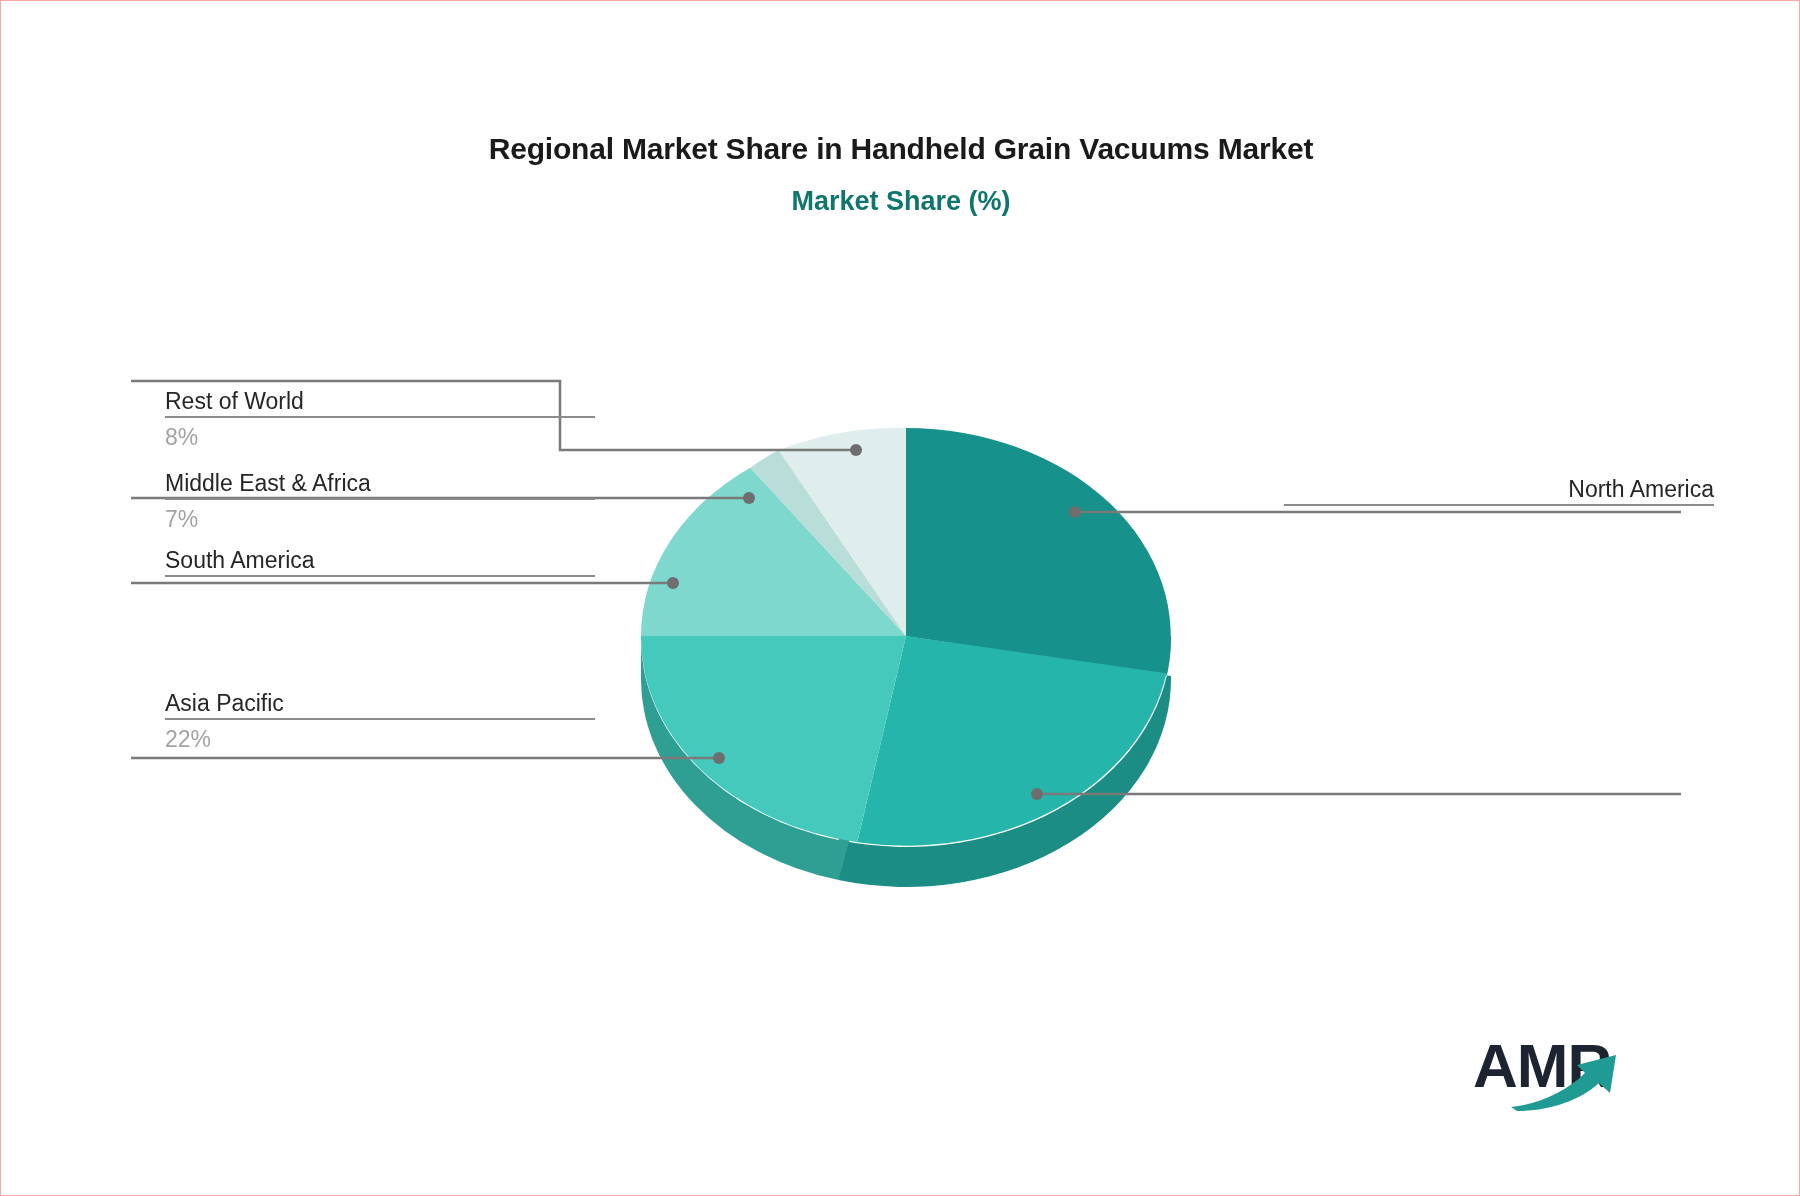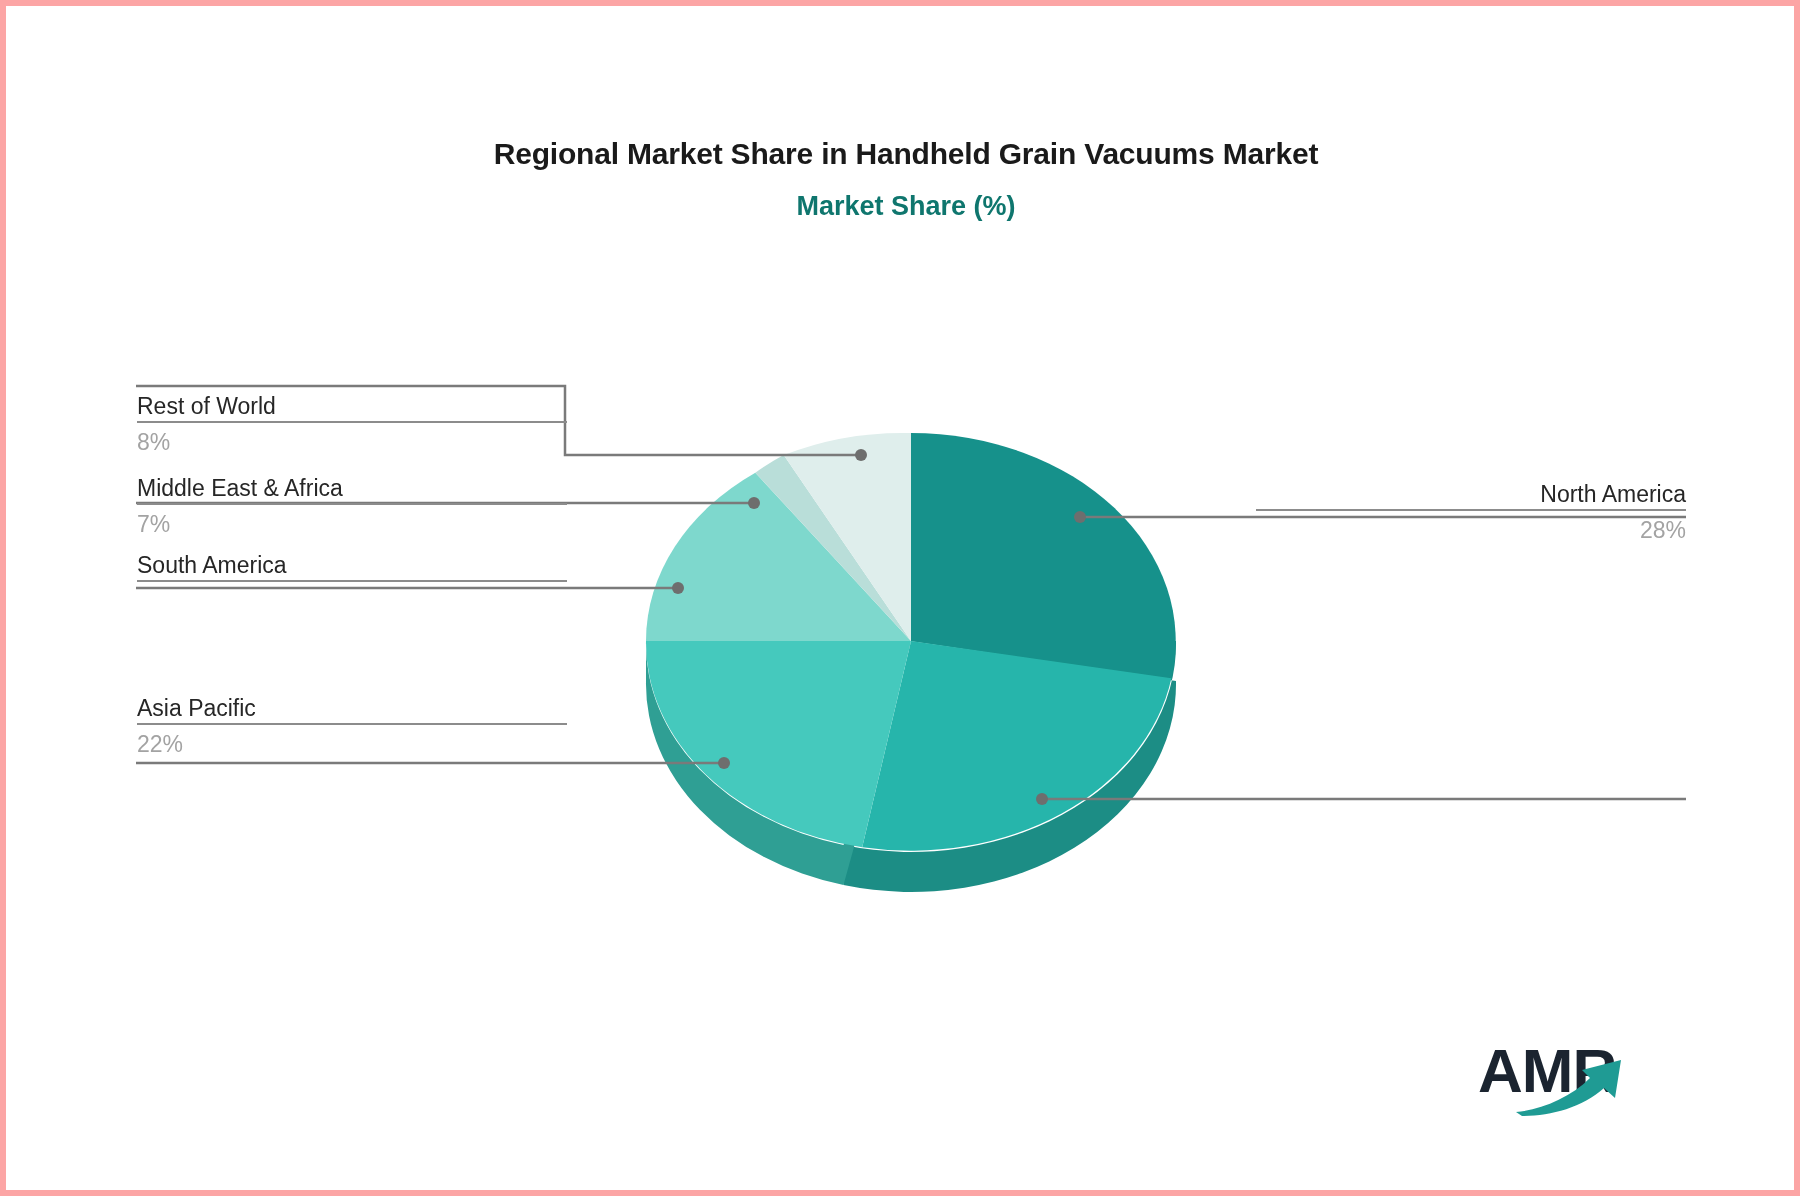--- a/index.html
+++ b/index.html
@@ -8,21 +8,21 @@
     background: #ffffff;
   }
   body {
     font-family: "Liberation Sans", sans-serif;
   }
   #canvas {
     position: relative;
     width: 1800px;
     height: 1196px;
     background: #ffffff;
-    border: 6px solid #fca5a5;
+    border: 1px solid #fca5a5;
     box-sizing: border-box;
     overflow: hidden;
   }
   #chart-title {
     position: absolute;
     left: 0;
     top: 131px;
     width: 1800px;
     text-align: center;
     font-size: 30px;
@@ -40,20 +40,21 @@
     font-weight: bold;
     color: #0f766e;
   }
   #pie-svg {
     position: absolute;
     left: 0;
     top: 0;
   }
   .callout {
     position: absolute;
+    margin-left: 33px;
   }
   .callout-label {
     font-size: 23px;
     color: #262626;
     white-space: nowrap;
     line-height: 1.25;
   }
   .callout-value {
     font-size: 23px;
     color: #a3a3a3;
@@ -177,21 +178,20 @@
 
   <div class="callout left" style="left:131px; top:688px; width:430px;">
     <div class="callout-label">Asia Pacific</div>
     <div class="callout-rule" style="width:430px;"></div>
     <div class="callout-value">22%</div>
   </div>
 
   <div class="callout right" style="left:1250px; top:474px; width:430px;">
     <div class="callout-label">North America</div>
     <div class="callout-rule" style="width:430px;"></div>
-    <div class="callout-value">28%</div>
   </div>
 
 
   <div id="amr-logo">
     <div id="amr-text">AMR</div>
     <svg width="190" height="78" viewBox="0 0 190 78" style="position:absolute; left:0; top:0;">
       <path d="M 38 74 C 62 72 92 60 112 40 L 104 32 L 143 22 L 137 60 L 126 50 C 104 70 72 78 44 78 Z" fill="#1f9b94"></path>
     </svg>
   </div>
 

